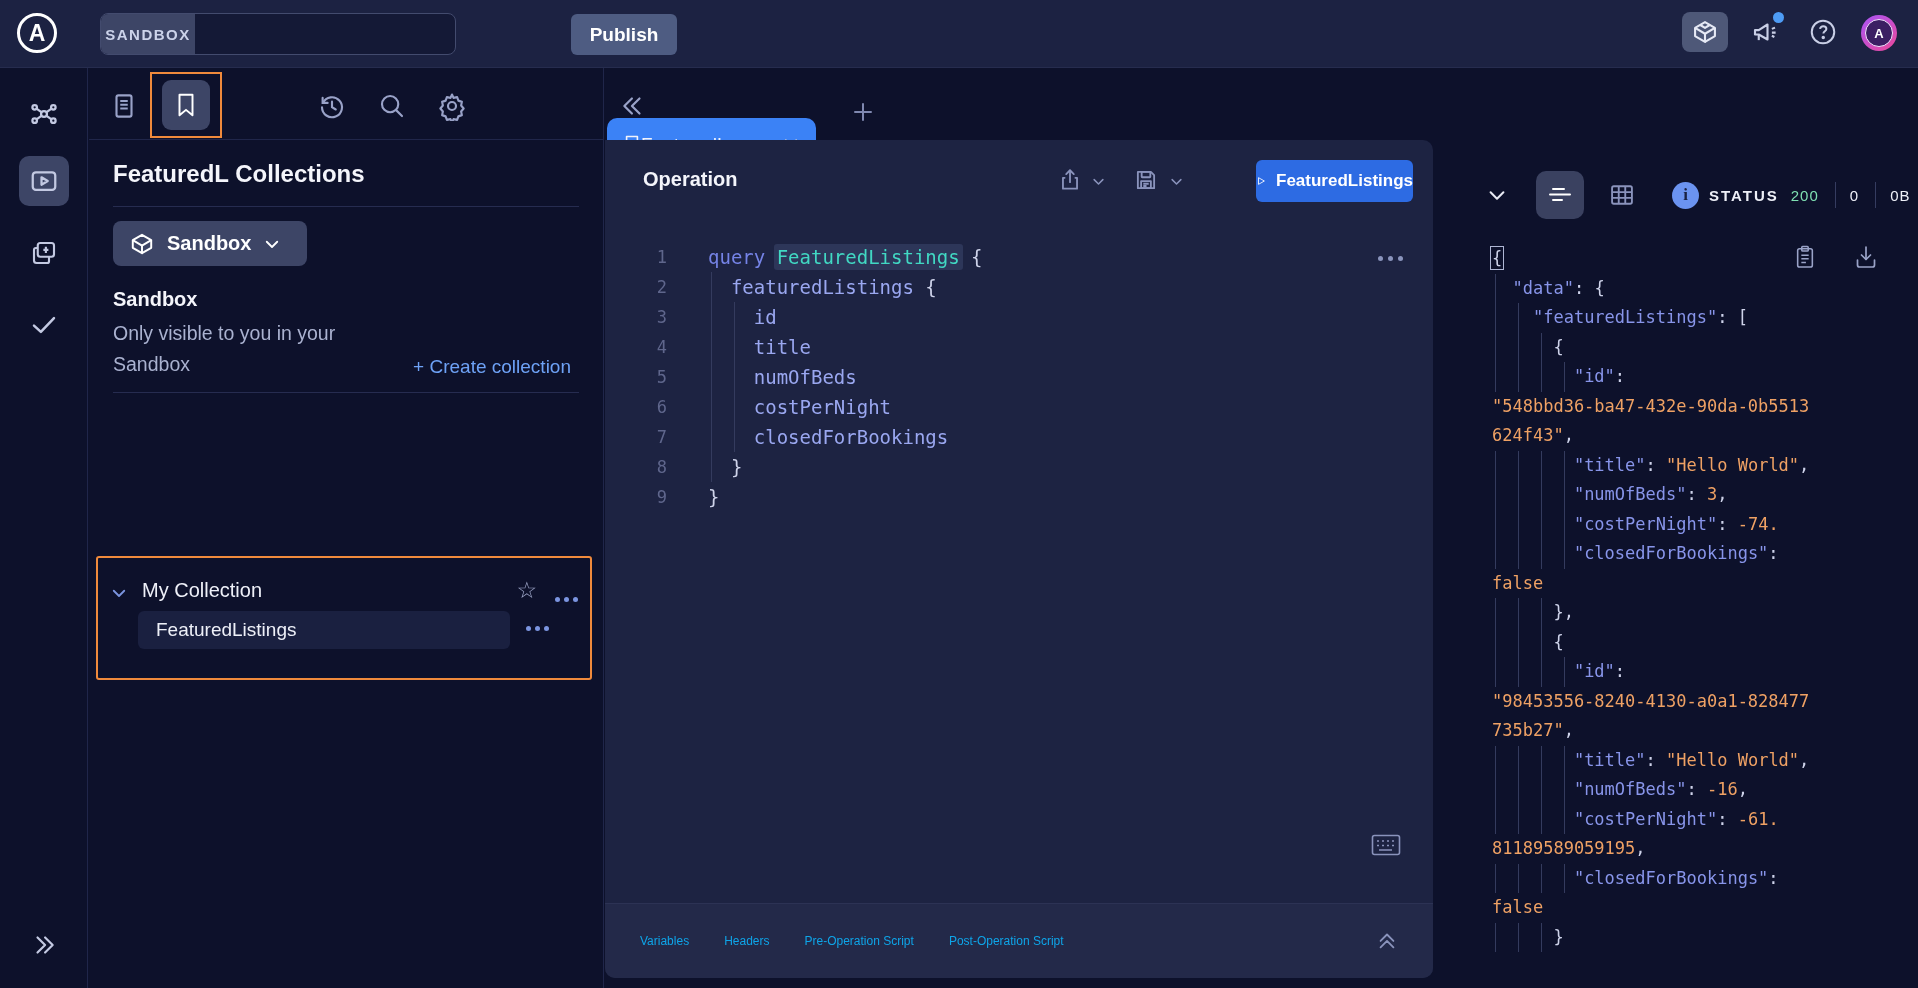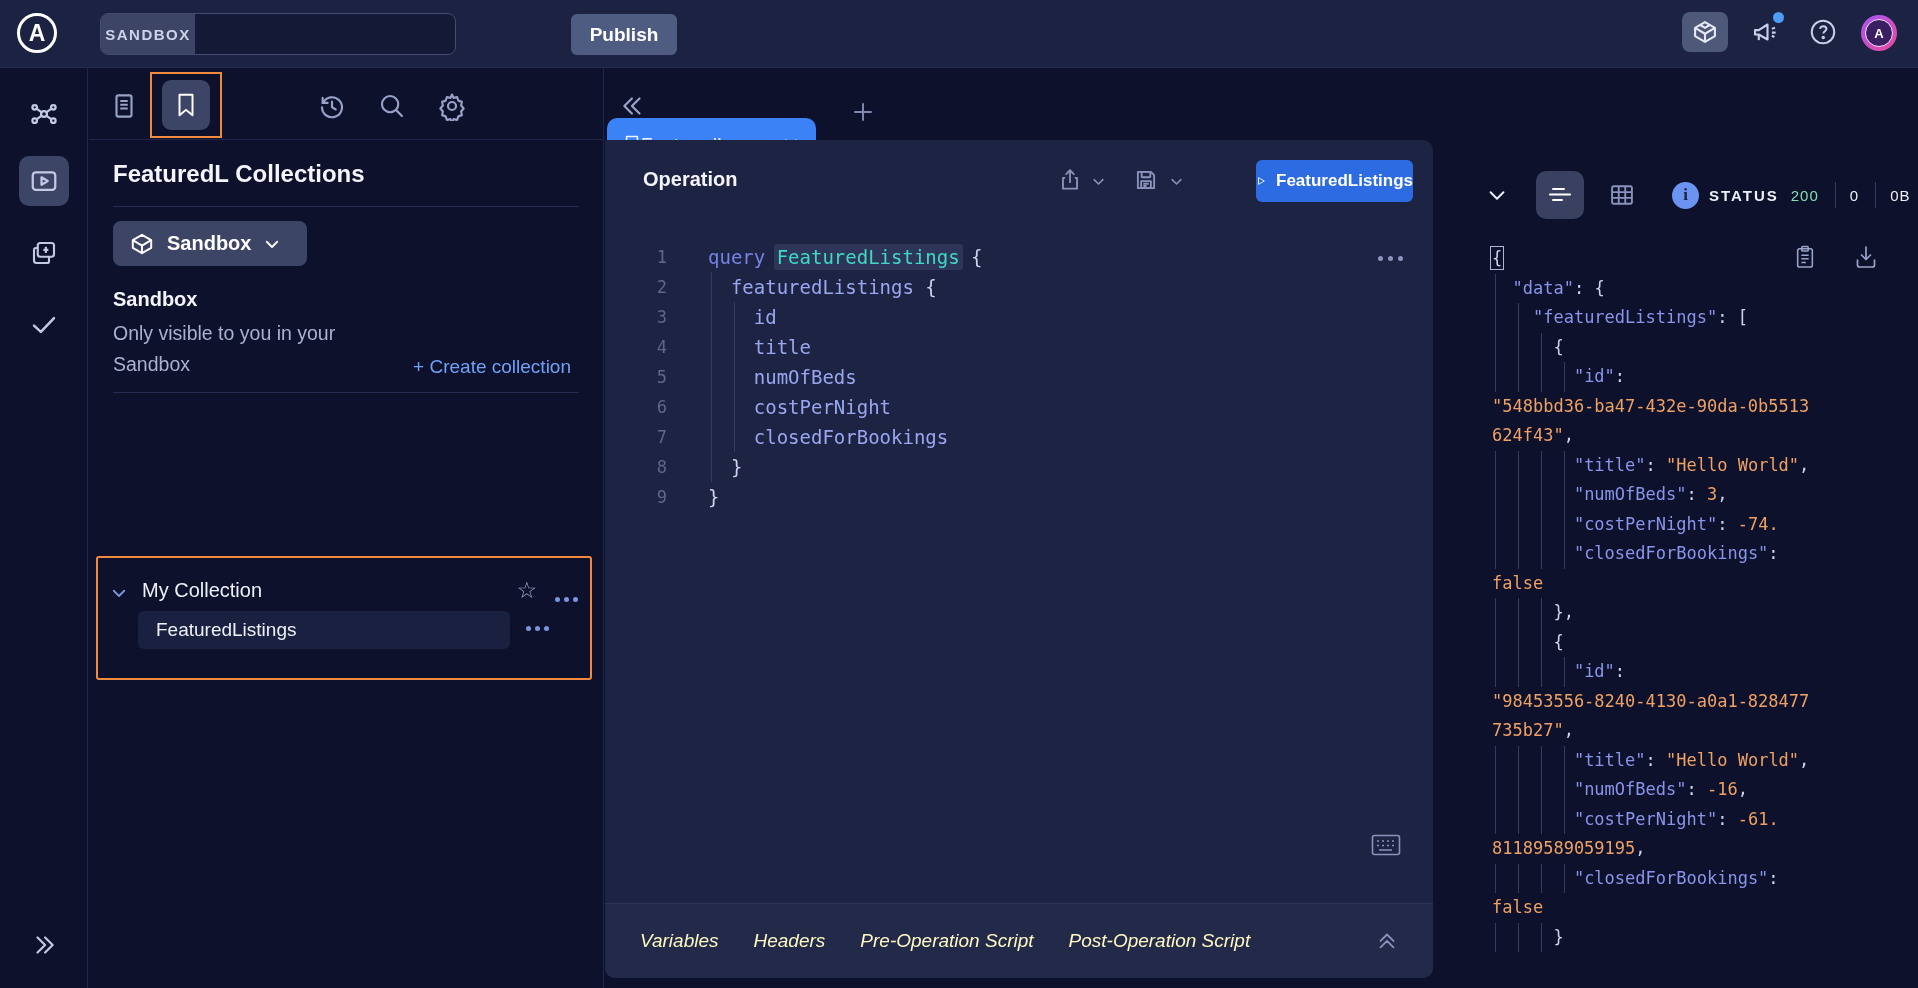--- a/index.html
+++ b/index.html
@@ -114,21 +114,21 @@
   .guide { position:absolute; top:0; bottom:0; width:1px; background:#343b5e; }
   .kw { color:#7583e6; }
   .op { color:#41d8c3; background:rgba(130,155,210,.16); border-radius:3px; padding:2px 3px; margin:0 -3px; }
   .fld { color:#9aa7f0; }
   .pn { color:#ced3ea; }
   .cur { outline:1px solid #aeb6d4; outline-offset:1px; }
 
   
   .card-foot { position:absolute; left:0; top:763px; width:828px; height:75px; background:#232949;
     border-top:1px solid #2c3254; border-radius:0 0 10px 10px; display:flex; align-items:center; }
-  .ftab { font-size:19px; color:#fef9c3; margin-left:35px; cursor:pointer; white-space:nowrap;font-style:italic; }
+  .ftab { font-size:12px; color:#0ea5e9; margin-left:35px; cursor:pointer; white-space:nowrap; }
   .ftab:first-child { margin-left:35px; }
   .foot-collapse { position:absolute; right:35px; top:24px; color:#8a93bc; cursor:pointer; }
 
   
   .rpanel { position:absolute; left:1470px; top:140px; width:448px; height:848px; }
   .rp-head { position:absolute; left:0; top:30px; width:448px; height:50px; display:flex;
     align-items:center; }
   .rp-chev { color:#e8eaf4; margin-left:16px; display:flex; cursor:pointer; }
   .fmt-btn { margin-left:28px; width:48px; height:48px; background:#3a4160; border-radius:10px;
     display:flex; align-items:center; justify-content:center; color:#fff; cursor:pointer; }

